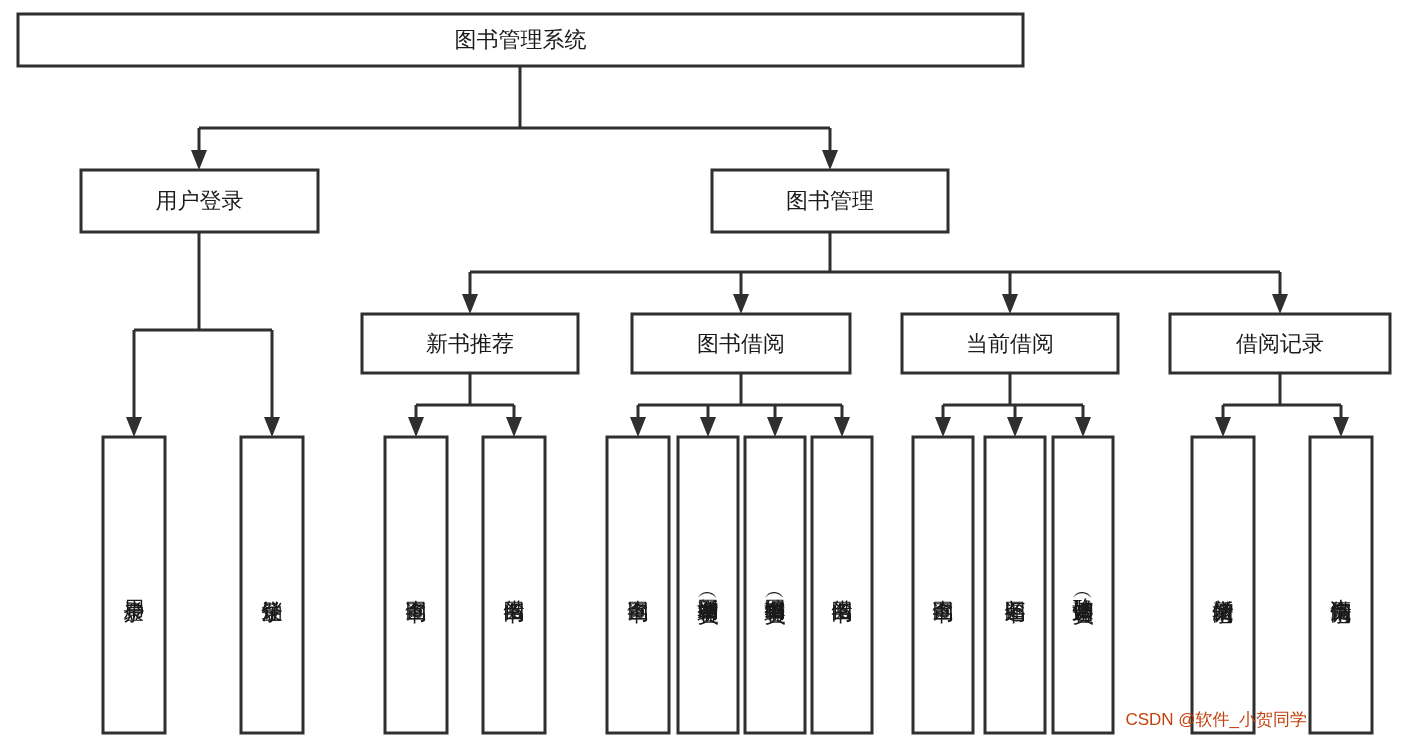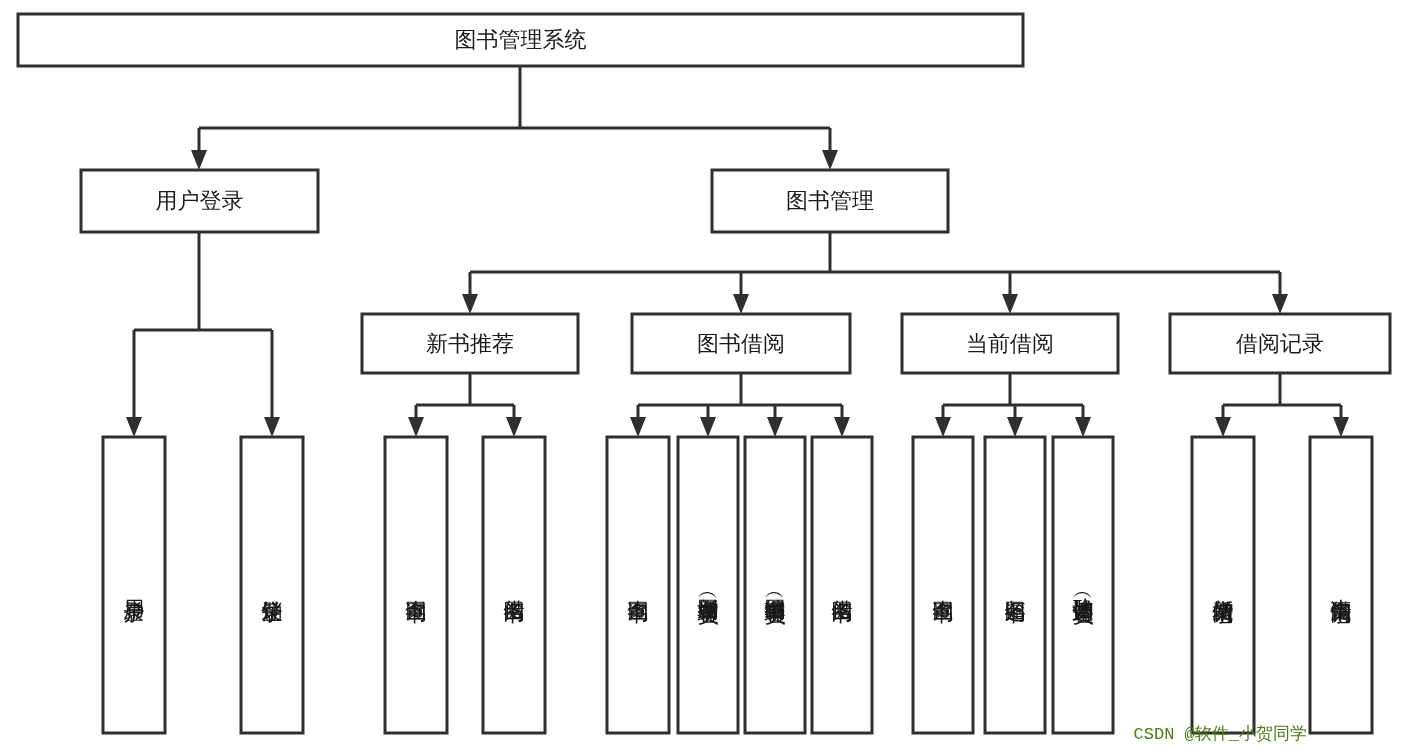--- a/index.html
+++ b/index.html
@@ -59,24 +59,24 @@
     font-size: 21px;
     line-height: 1.05;
     color: #1a1a1a;
     letter-spacing: 1px;
     white-space: nowrap;
     pointer-events: none;
   }
   .watermark {
     position: absolute;
     right: 8px;
-    bottom: 2px;
-    font-family: Liberation Mono, monospace;
+    bottom: 16px;
+    font-family: Liberation Sans, sans-serif;
     font-size: 17px;
-    color: #4d7c0f;
+    color: #c2410c;
     white-space: nowrap;
   }
 </style>
 </head>
 <body>
 
 <div id="diagram-root">
 
   <svg class="flow" viewBox="0 0 1405 747">
 

